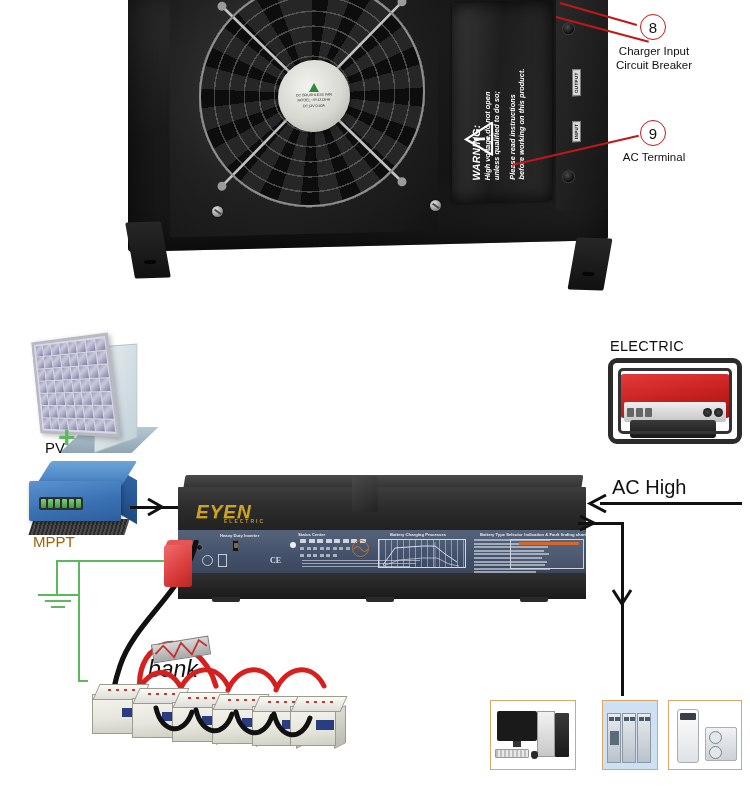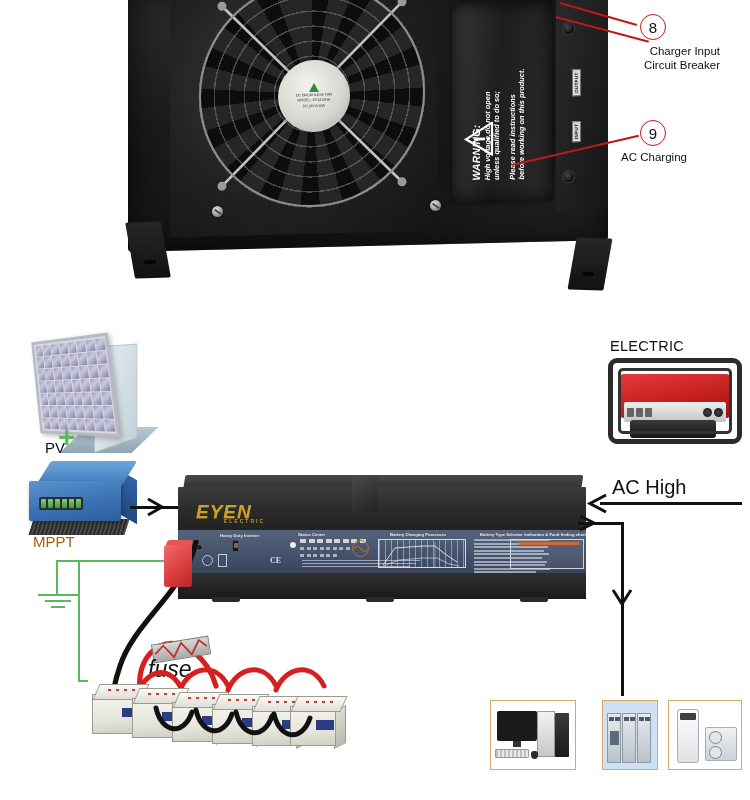--- a/index.html
+++ b/index.html
@@ -460,26 +460,26 @@
 
     <div class="foot foot-l">
       <div class="foot-slot" style="left:12px; top:38px;"></div>
     </div>
     <div class="foot foot-r">
       <div class="foot-slot" style="left:12px; top:34px;"></div>
     </div>
 
     <div class="lead" style="left:556px; top:16px; width:96px; transform: rotate(15deg);"></div>
     <div class="callout-circle" style="left:640px; top:14px;">8</div>
-    <div class="callout-label" style="left:588px; top:44px; width:132px;text-align:right;">Charger Input
+    <div class="callout-label" style="left:588px; top:44px; width:132px;">Charger Input
 Circuit Breaker</div>
 
     <div class="lead" style="left:512px; top:164px; width:130px; transform: rotate(-13deg);"></div>
     <div class="callout-circle" style="left:640px; top:120px;">9</div>
-    <div class="callout-label" style="left:588px; top:150px; width:132px;">AC Charging</div>
+    <div class="callout-label" style="left:588px; top:150px; width:132px;">AC Terminal</div>
 
     <div class="lead" style="left:560px; top:2px; width:80px; transform: rotate(16deg);"></div>
   </div>
 
   <div class="diagram">
 
     <div class="pv-wrap">
       <div class="pv-shadow"></div>
       <div class="pv-back"></div>
       <div class="pv-panel">
@@ -711,21 +711,21 @@
       <path d="M106 2 C 96 50, 44 82, 30 126 C 24 144, 22 155, 22 166" fill="none" stroke="#111" stroke-width="5.2" stroke-linecap="round"></path>
     </svg>
 
     <svg style="position:absolute; left:120px; top:330px;" width="110" height="80">
       <path d="M96 56 C 88 28, 62 6, 40 16 C 24 24, 18 42, 20 60" fill="none" stroke="#d62020" stroke-width="5.2" stroke-linecap="round" fill-opacity="0"></path>
     </svg>
     <div class="fuse-body"></div>
     <svg class="fuse-zig" width="56" height="17" viewBox="0 0 56 17">
       <polyline points="2,9 11,2 20,15 29,2 38,15 47,2 54,9" fill="none" stroke="#c43030" stroke-width="1.8"></polyline>
     </svg>
-    <div class="fuse-label">fuse</div>
+    <div class="fuse-label">bank</div>
 
     <svg style="position:absolute; left:130px; top:350px;" width="210" height="54">
       <path d="M6 48 C 14 20, 38 14, 50 36" fill="none" stroke="#d62020" stroke-width="5" stroke-linecap="round"></path>
       <path d="M50 40 C 60 16, 86 12, 98 36" fill="none" stroke="#d62020" stroke-width="5" stroke-linecap="round"></path>
       <path d="M98 40 C 108 16, 134 12, 146 36" fill="none" stroke="#d62020" stroke-width="5" stroke-linecap="round"></path>
       <path d="M146 40 C 156 16, 182 12, 194 36" fill="none" stroke="#d62020" stroke-width="5" stroke-linecap="round"></path>
     </svg>
 
     <div class="bat" style="left:92px; top:382px;">
       <div class="bat-side"></div>

